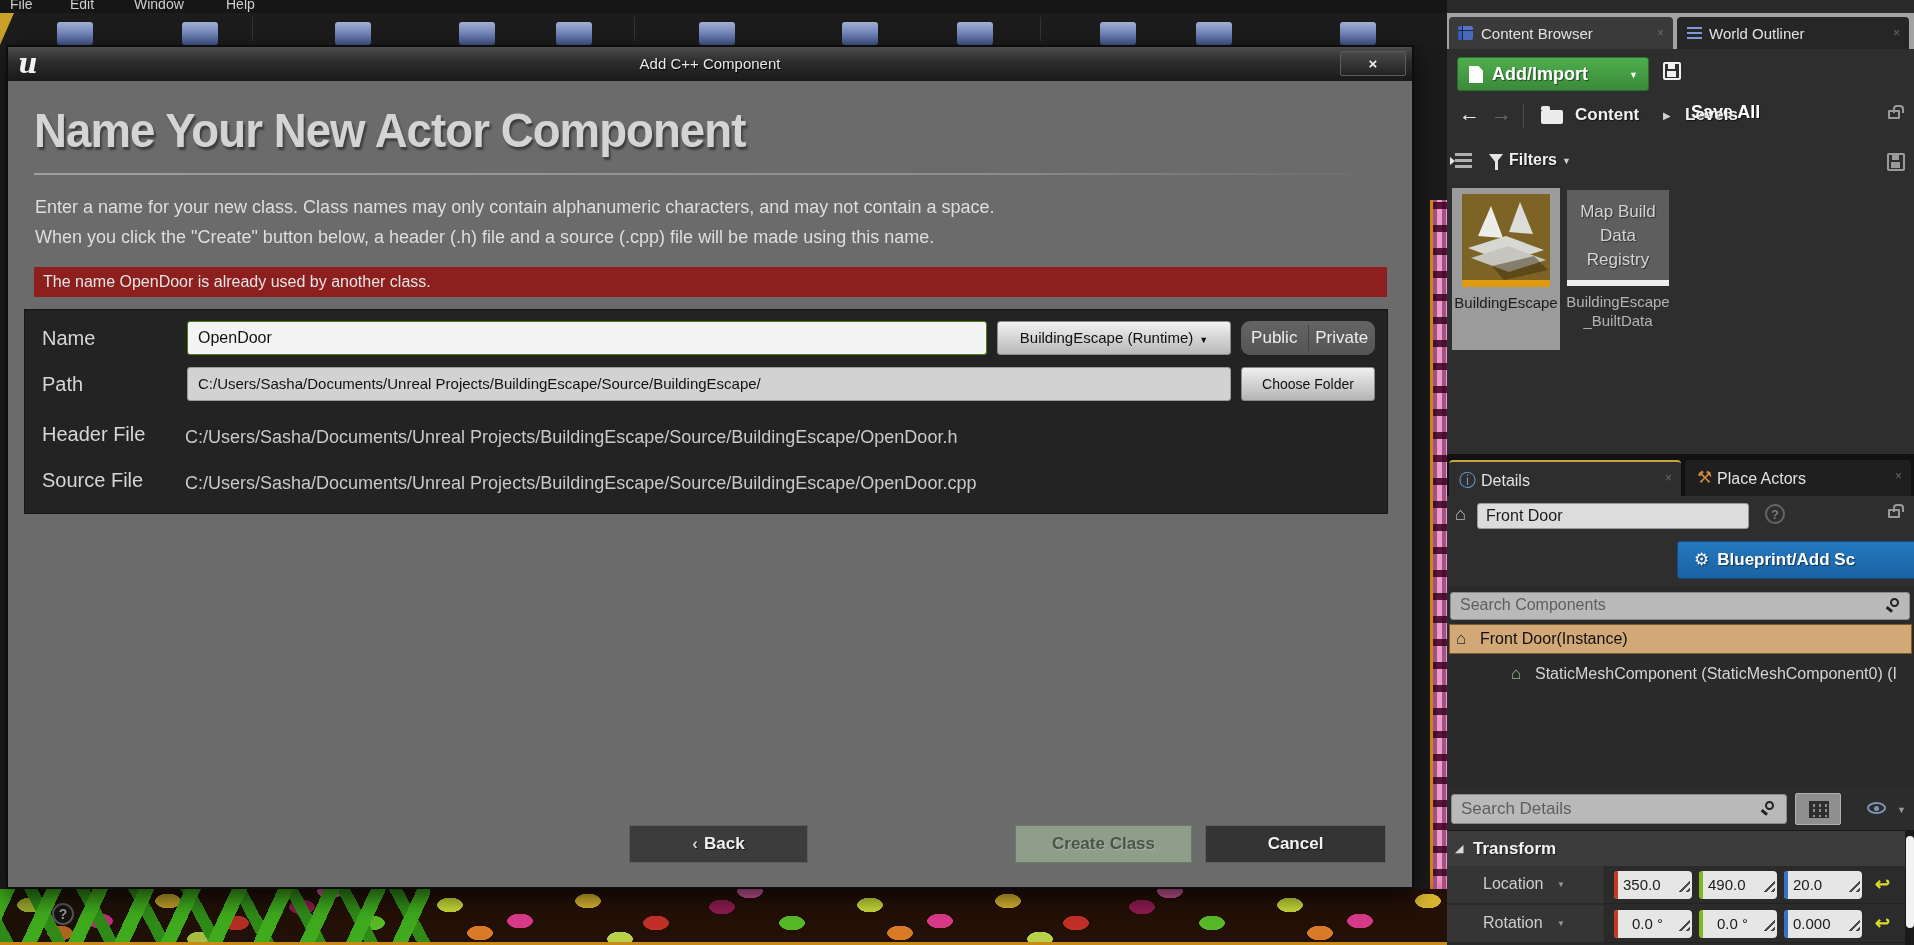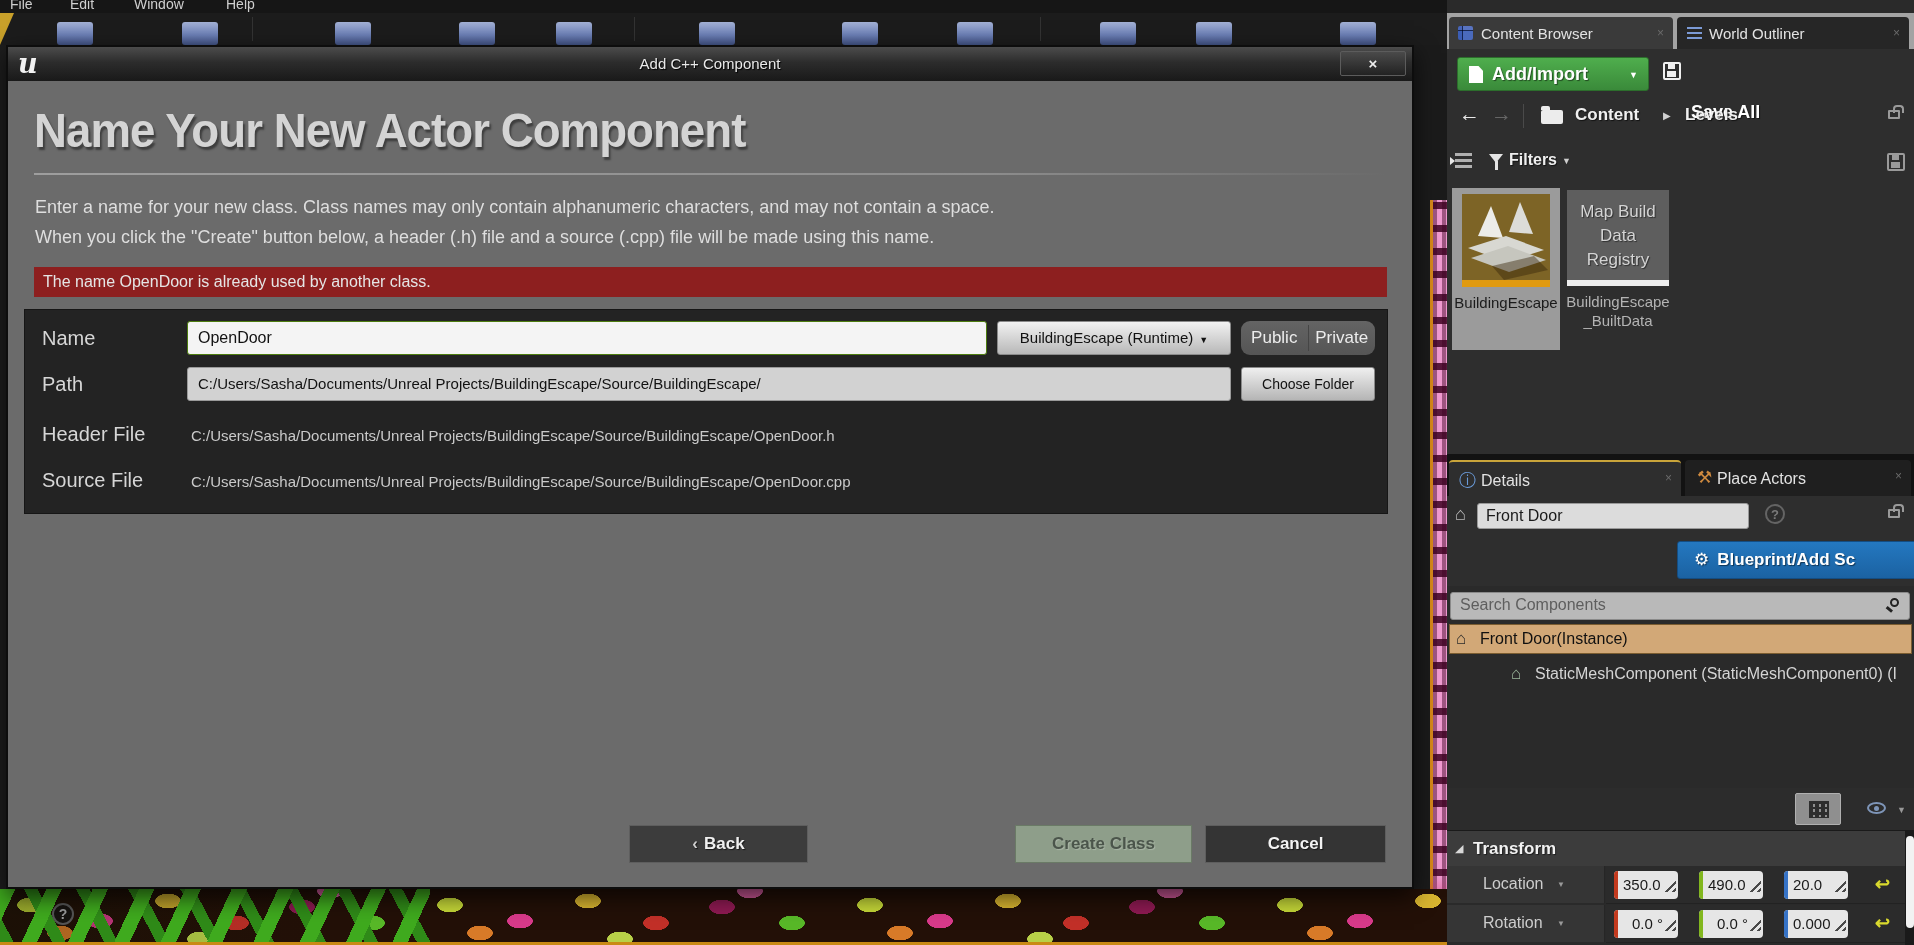--- a/index.html
+++ b/index.html
@@ -89,21 +89,21 @@
          background:linear-gradient(180deg,#f2f2f2,#b8b8b8); border:1px solid #8a8a8a;
          color:#111; font-size:15px; line-height:32px; text-align:center; cursor:pointer; }
   .dropbtn .carr { font-size:9px; margin-left:6px; }
   .visgroup { position:absolute; left:1216px; top:11px; width:134px; height:34px; border-radius:9px;
          background:linear-gradient(180deg,#646464,#555); display:flex; align-items:center; }
   .visgroup .opt { flex:1; text-align:center; color:#ececec; font-size:17px; cursor:pointer; }
   .visgroup .vdiv { width:1px; height:26px; background:#454545; }
   .choosebtn { position:absolute; left:1216px; top:57px; width:134px; height:34px; border-radius:3px;
          background:linear-gradient(180deg,#efefef,#b5b5b5); border:1px solid #8a8a8a;
          color:#111; font-size:14px; line-height:32px; text-align:center; cursor:pointer; }
-  .fileval { position:absolute; left:166px; font-size:15px; color:#c9c9c9; white-space:nowrap; }
+  .fileval { position:absolute; left:160px; font-size:18px; color:#c9c9c9; white-space:nowrap; }
 
   .dlg-btn { position:absolute; top:744px; height:38px; font-size:17px; font-weight:bold; text-align:center;
              line-height:36px; cursor:pointer; text-shadow:1px 1px 1px rgba(0,0,0,.6); }
   .btn-back { left:621px; width:179px; background:#3c3c3c; border:1px solid #5e5e5e; color:#f0f0f0; }
   .btn-back .chev { color:#cfcfcf; margin-right:6px; font-weight:bold; }
   .btn-create { left:1007px; width:177px; background:#8e9e8a; border:1px solid #6a7a66; color:#4b554b;
              text-shadow:1px 1px 1px rgba(255,255,255,.25); }
   .btn-cancel { left:1197px; width:181px; background:#343434; border:1px solid #5e5e5e; color:#f2f2f2; }
 
   
@@ -253,21 +253,21 @@
   .theader .tri { position:absolute; left:8px; top:11px; font-size:11px; color:#d8d8d8; }
   .theader .hlabel { position:absolute; left:26px; top:8px; font-size:17px; font-weight:bold; color:#f2f2f2;
       text-shadow:1px 1px 1px rgba(0,0,0,.5); }
   .trow { position:absolute; left:0; width:100%; height:38px; }
   .trow .lcol { position:absolute; left:0; top:0; width:158px; height:100%; background:#353535;
       border-bottom:1px solid #2a2a2a; border-right:1px solid #262626; }
   .trow .lcol .rlabel { position:absolute; left:36px; top:9px; font-size:16px; color:#cdcdcd; }
   .trow .lcol .carr { position:absolute; left:110px; top:14px; font-size:8px; color:#999; }
   .trow .vcol { position:absolute; left:159px; top:0; right:0; height:100%; background:#2b2b2b;
       border-bottom:1px solid #222; }
-  .vbox { position:absolute; top:5px; width:64px; height:28px; background:#e6e6e6; border-radius:4px;
+  .vbox { position:absolute; top:5px; width:78px; height:28px; background:#e6e6e6; border-radius:4px;
       overflow:hidden; cursor:text; }
   .vbox .cbar { position:absolute; left:0; top:0; width:4px; height:100%; }
   .vbox .num { position:absolute; left:9px; top:5px; font-size:15px; color:#1a1a1a; white-space:nowrap; }
   .vbox .diag { position:absolute; right:2px; top:6px; width:15px; height:15px;
       background:repeating-linear-gradient(135deg, transparent 0 3px, #4a4a4a 3px 5px);
       clip-path:polygon(100% 0,100% 100%,0 100%); cursor:ns-resize; }
   .cbar.red { background:#c33a1e; } .cbar.green { background:#82b71e; } .cbar.blue { background:#3572c6; }
   .resetbtn { position:absolute; right:24px; top:7px; font-size:18px; font-weight:bold; color:#d9d92e; cursor:pointer; }
   .dscroll { position:absolute; right:0; top:830px; width:9px; height:115px; background:#1a1a1a; }
   .dscroll .thumb { position:absolute; left:0.5px; top:6px; width:8px; height:92px; background:#f2f2f2; border-radius:4px; cursor:grab; }
@@ -461,20 +461,24 @@
     <div class="instrow">
       <span class="house">⌂</span>
       <span class="ilabel">Front Door(Instance)</span>
     </div>
     <div class="smcrow">
       <span class="house">⌂</span>
       <span class="ilabel">StaticMeshComponent (StaticMeshComponent0) (I</span>
     </div>
 
     <div class="sdrow">
+      <div class="searchbox sb-details">
+        <span class="ph">Search Details</span>
+        <div class="mag"></div>
+      </div>
       <div class="gridbtn">
           <div class="g"></div>
         </div>
       <div class="eye"></div>
       <span class="carr">▼</span>
     </div>
 
     <div class="theader">
       <span class="tri">◢</span>
       <span class="hlabel">Transform</span>

